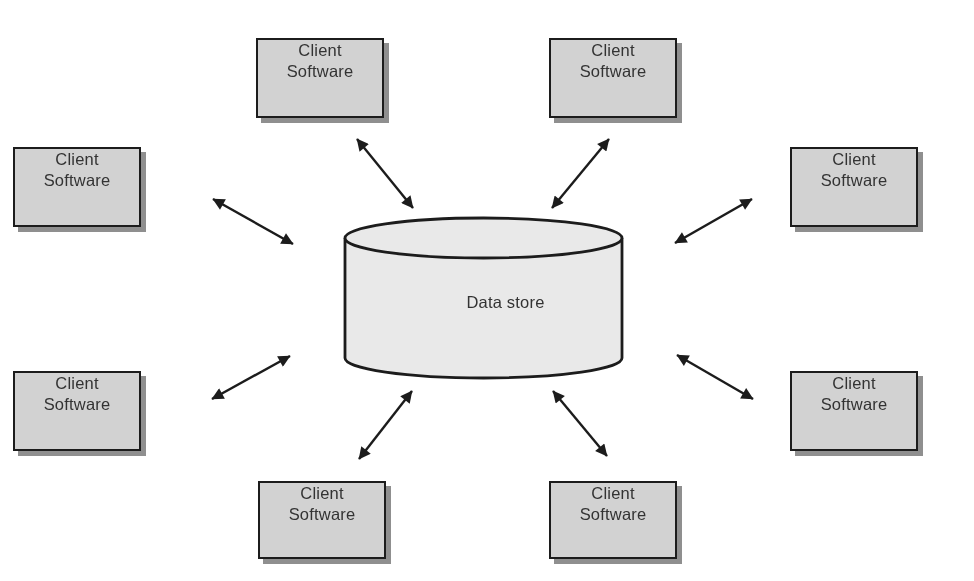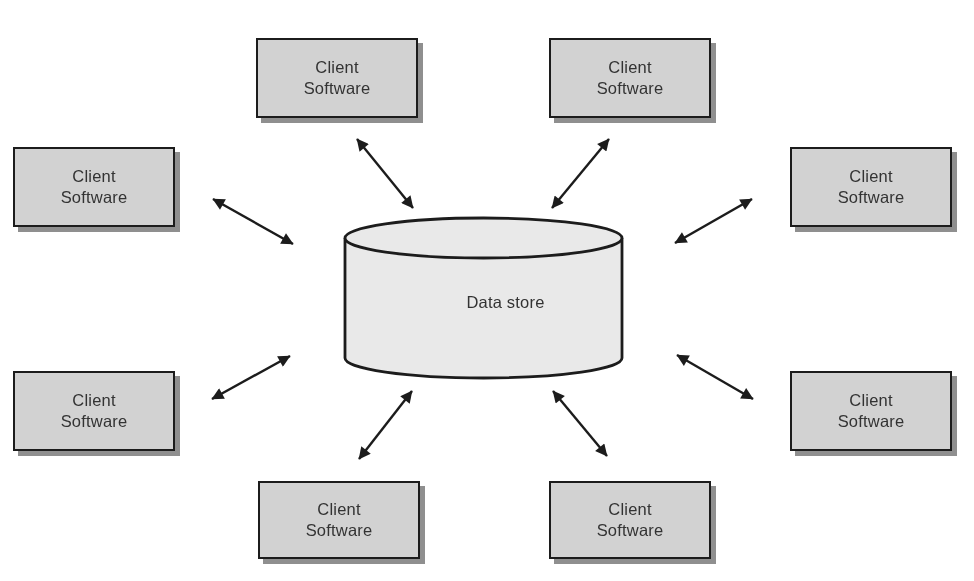--- a/index.html
+++ b/index.html
@@ -22,28 +22,27 @@
     height:581px;
     background:var(--background);
     overflow:hidden;
   }
   .layer{
     position:absolute;
     left:0; top:0;
   }
   .box{
     position:absolute;
-    width:162px;
+    width:128px;
     height:80px;
     box-sizing:border-box;
     background:var(--box-fill);
     border:2.5px solid var(--box-border);
     box-shadow:5px 5px 0 var(--box-shadow);
     display:flex;
-    align-items:center;
     justify-content:center;
     z-index:2;
   }
   .box-label{
     white-space:pre-line;
     text-align:center;
     font-size:16.5px;
     line-height:21px;
     letter-spacing:0.2px;
     color:var(--text-color);

